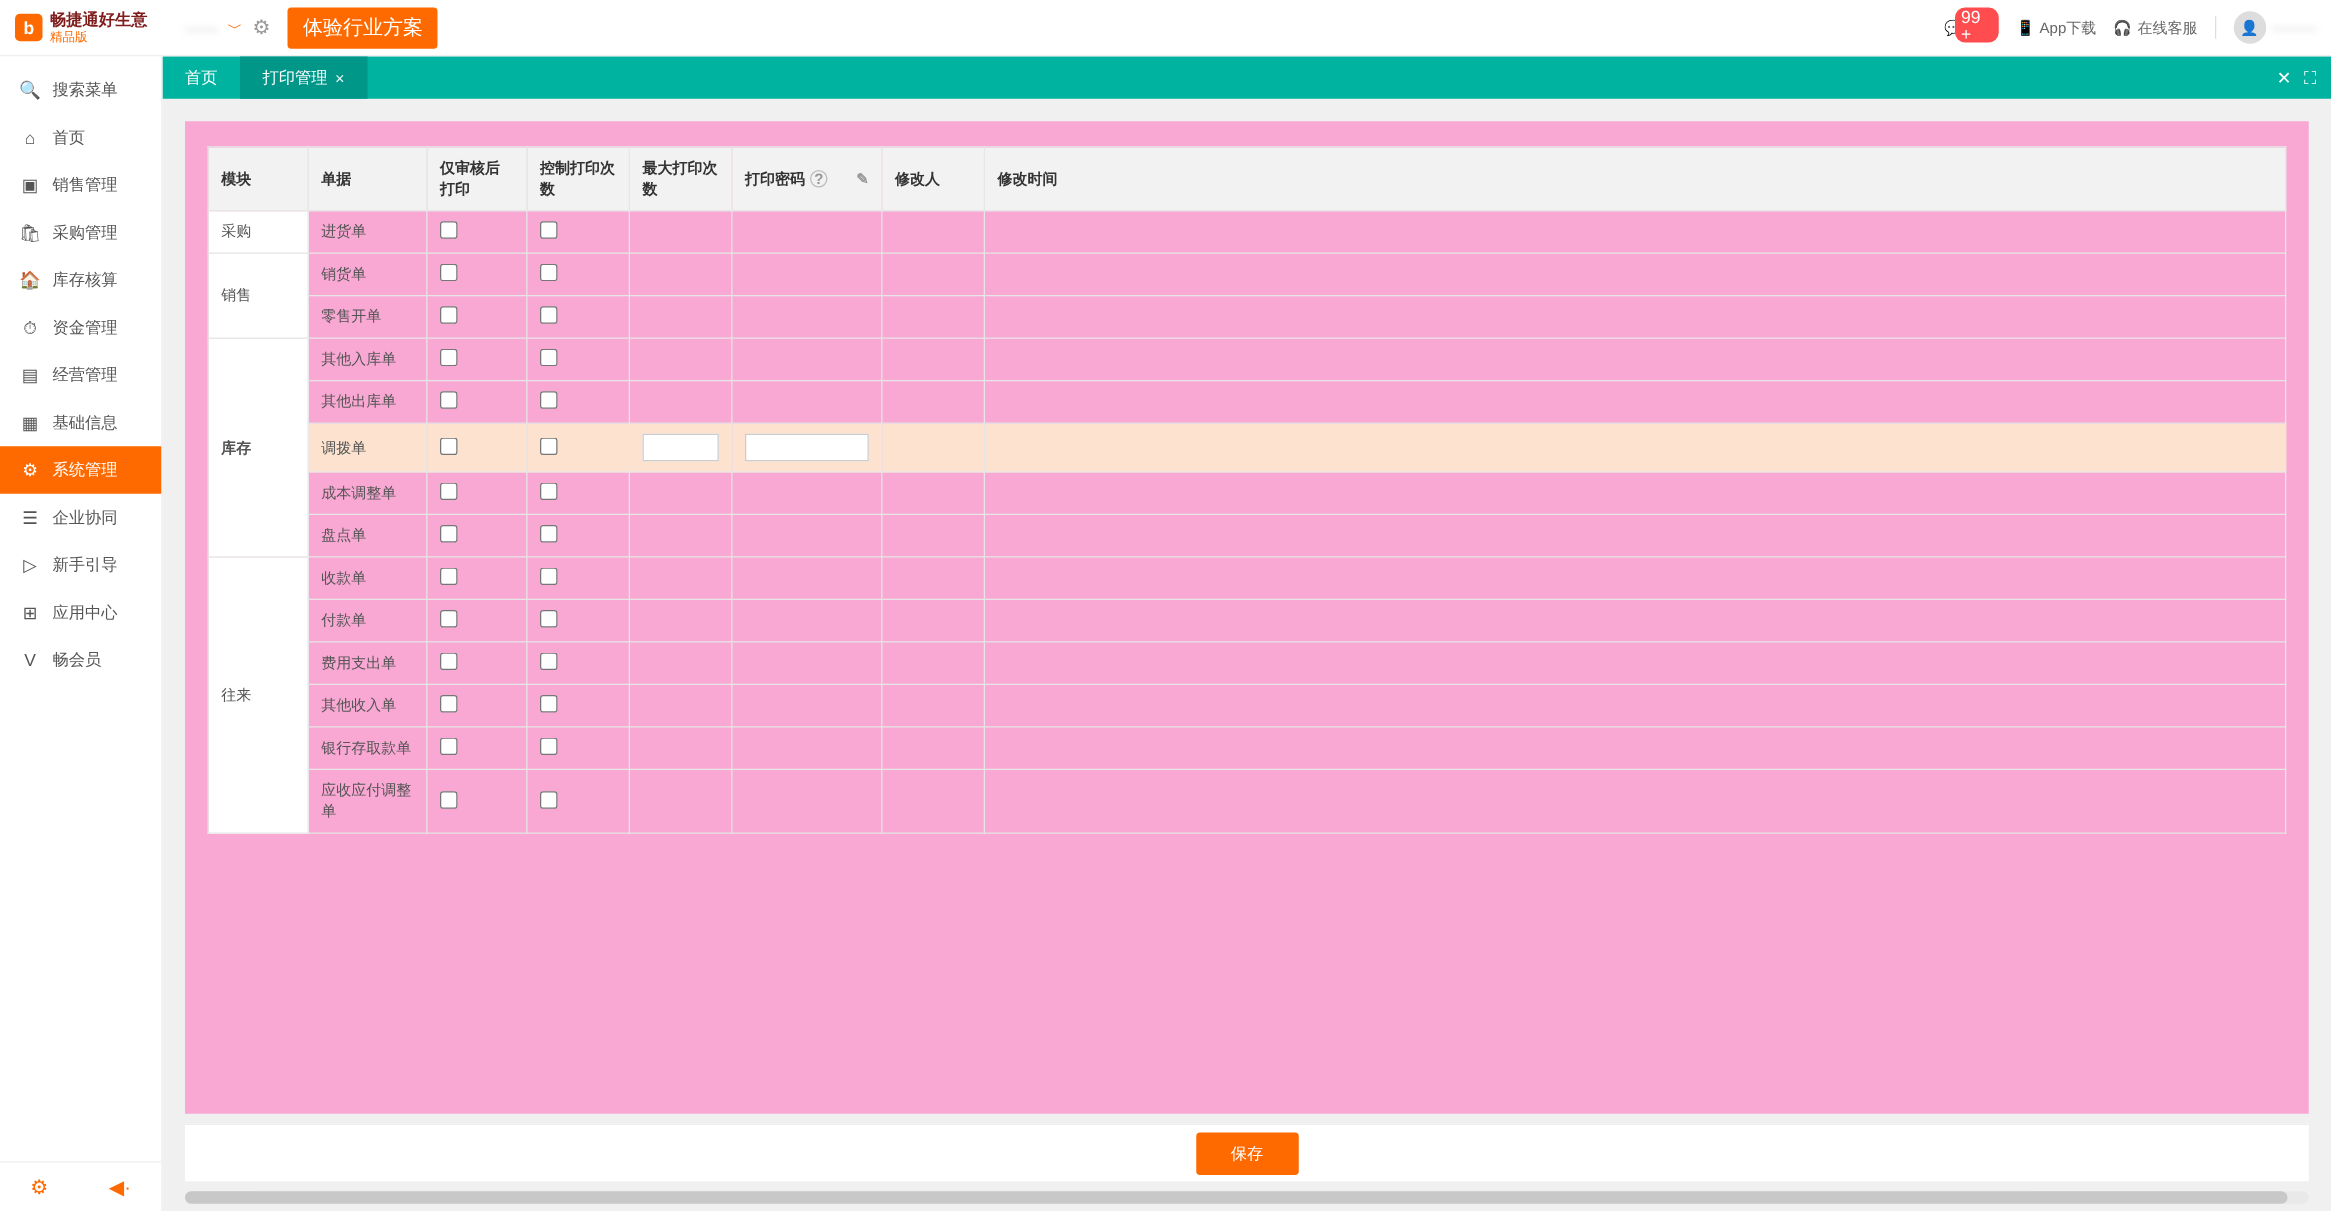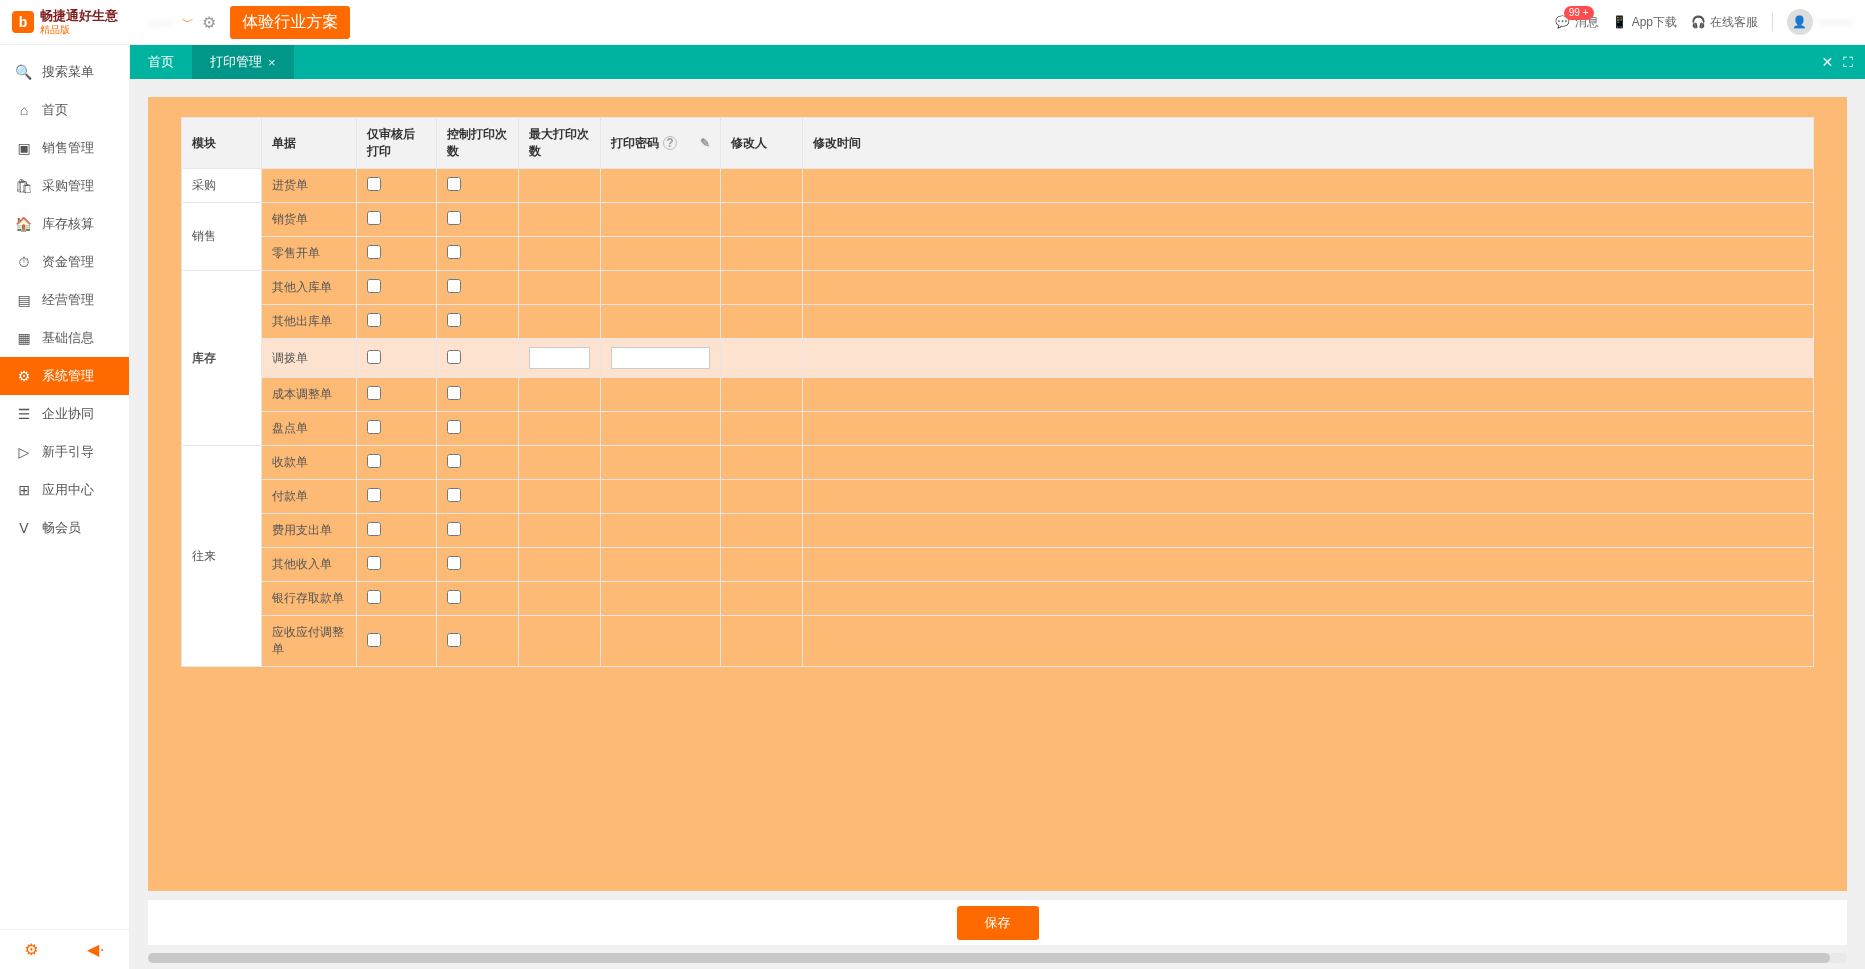--- a/index.html
+++ b/index.html
@@ -12,21 +12,21 @@
   .logo-text { font-size: 13px; color: #7f1d1d; font-weight: 600; }
   .logo-sub { font-size: 10px; color: #ff6a00; margin-top: -2px;}
   .dropdown-area { display: flex; align-items: center; gap: 8px; padding-left: 18px; }
   .dd-text { color: #bbb; filter: blur(3px); }
   .dd-caret { color: #ff6a00; font-size: 12px; }
   .gear { color: #999; font-size: 16px; margin-left: 8px; cursor: pointer; }
   .orange-btn { background: #ff6a00; color: #fff; border: none; border-radius: 3px; padding: 6px 12px; font-size: 16px; margin-left: 14px; cursor: pointer; }
   .spacer { flex: 1; }
   .top-right { display: flex; align-items: center; gap: 14px; color: #666; font-size: 12px; }
   .top-right-item { display: flex; align-items: center; gap: 4px; cursor: pointer; position: relative; }
-  .badge { position: absolute; top: -8px; left: 8px; background: #ff4d4f; color: #fff; font-size: 10px; padding: 0 5px; border-radius: 8px; line-height: 14px; }
+  .badge { position: absolute; top: -8px; left: 8px; background: #ff4d4f; color: #fff; font-size: 14px; padding: 0 5px; border-radius: 8px; line-height: 14px; }
   .avatar { width: 26px; height: 26px; border-radius: 50%; background: #ddd; display:flex;align-items:center;justify-content:center;color:#aaa; }
   .blurred { filter: blur(3px); color:#bbb; }
   .divider-v { width:1px; height:18px; background:#ddd; }
   
   .body { flex: 1; display: flex; overflow: hidden; }
   
   .sidebar { width: 130px; background: #fff; display: flex; flex-direction: column; border-right: 1px solid #eee; }
   .sidebar-list { flex: 1; padding-top: 8px; }
   .side-item { display: flex; align-items: center; gap: 10px; padding: 10px 16px; font-size: 13px; color: #555; cursor: pointer; }
   .side-item.active { background: #ff6a00; color: #fff; border-radius: 0; }
@@ -35,21 +35,21 @@
   .sidebar-footer span { cursor:pointer; font-size:16px; }
   
   .main { flex: 1; display: flex; flex-direction: column; background: #f0f0f0; overflow: hidden;}
   .tabbar { height: 34px; background: #00b3a1; display: flex; align-items: stretch; }
   .tab { padding: 0 18px; display: flex; align-items: center; color: #fff; font-size: 13px; cursor: pointer; gap: 6px; }
   .tab.active { background: #009688; }
   .tab-close { font-size: 13px; cursor: pointer; opacity: .9; }
   .tabbar-right { margin-left: auto; display: flex; align-items: center; gap: 10px; padding-right: 12px; color: #fff; }
   .tabbar-right span { cursor:pointer; font-size:14px; }
   .content-wrap { flex: 1; padding: 18px 18px 8px 18px; overflow: hidden; display:flex; flex-direction:column; }
-  .panel { flex:1; background: #fdba74; padding: 20px 33px; overflow: auto; }
+  .panel { flex:1; background: #f9a8d4; padding: 20px 18px; overflow: auto; }
   
   table.grid { width: 100%; border-collapse: collapse; table-layout: fixed; }
   table.grid th, table.grid td { border: 1px solid #e6e6e6; padding: 8px 10px; text-align: left; font-size: 12px; color: #555; height: 33px; }
   table.grid th { background: #f2f2f2; color: #333; font-weight: 600; }
   table.grid tr.highlight td { background: #fde3cf; }
   table.grid tr.highlight td input.cell-input { background:#fff; border:1px solid #ccc; width:100%; height:22px; padding:2px 4px; font-size:12px; }
   .col-module { width: 80px; }
   .col-doc { width: 95px; }
   .col-chk1 { width: 80px; }
   .col-chk2 { width: 82px; }

